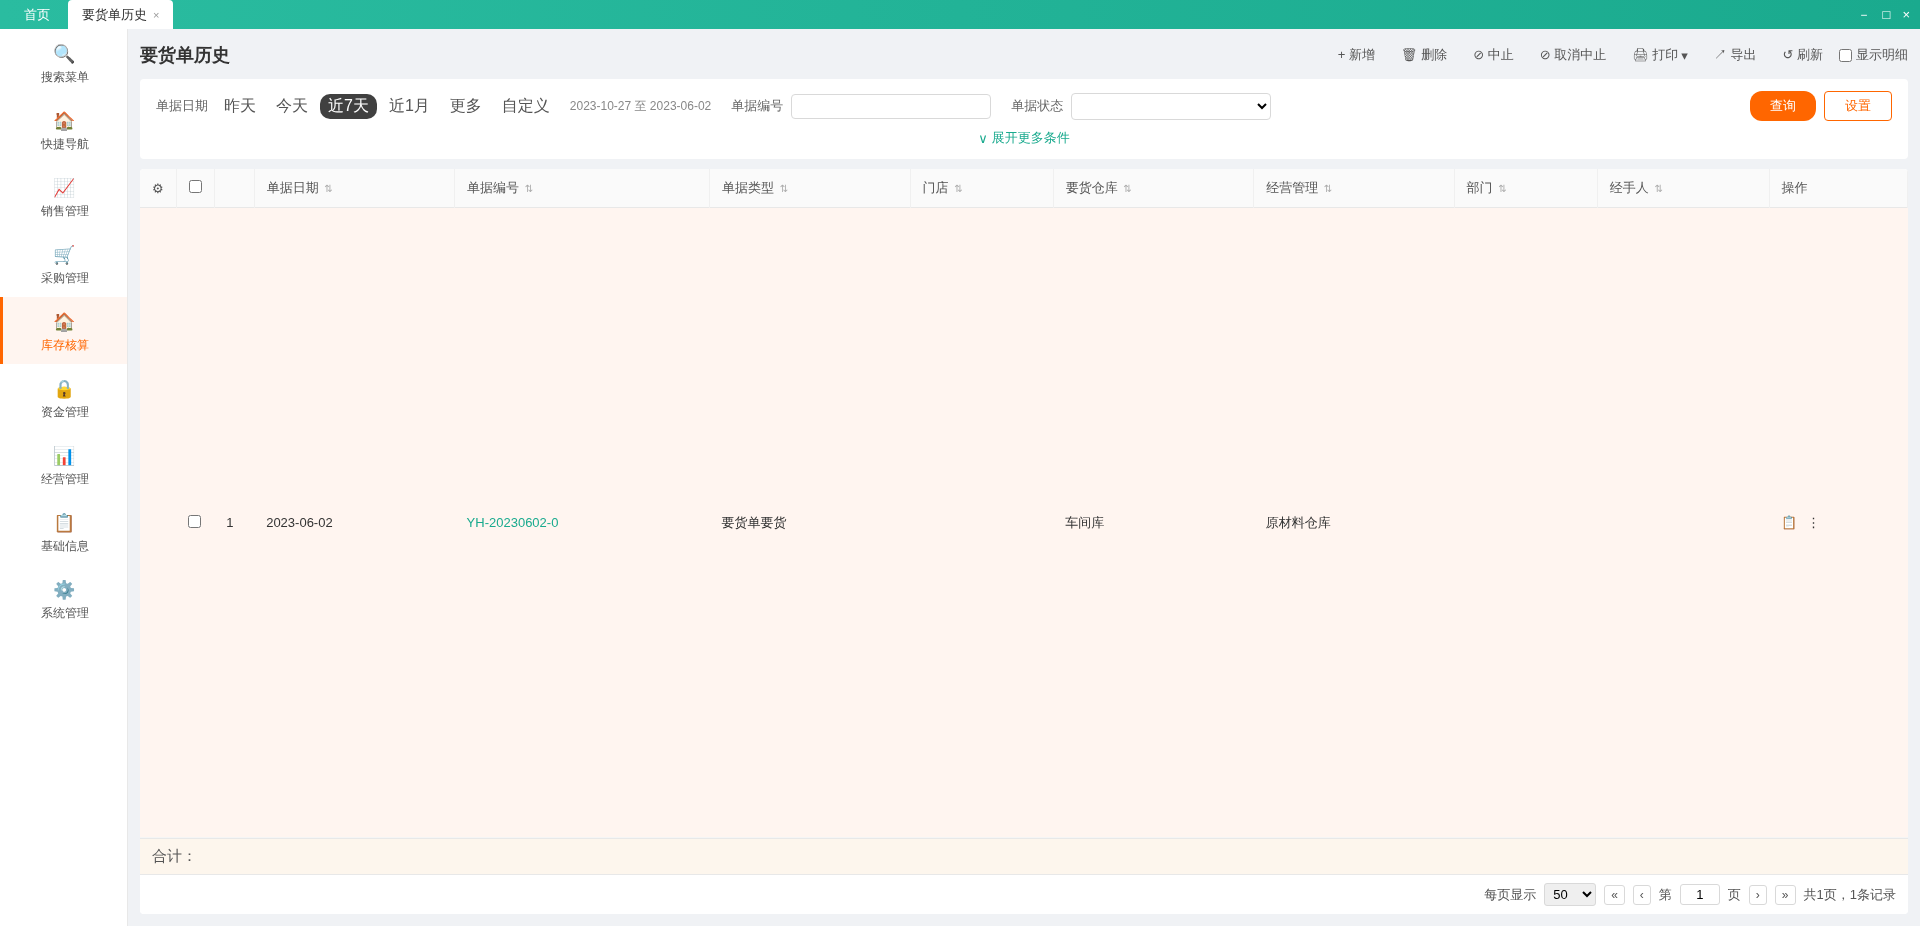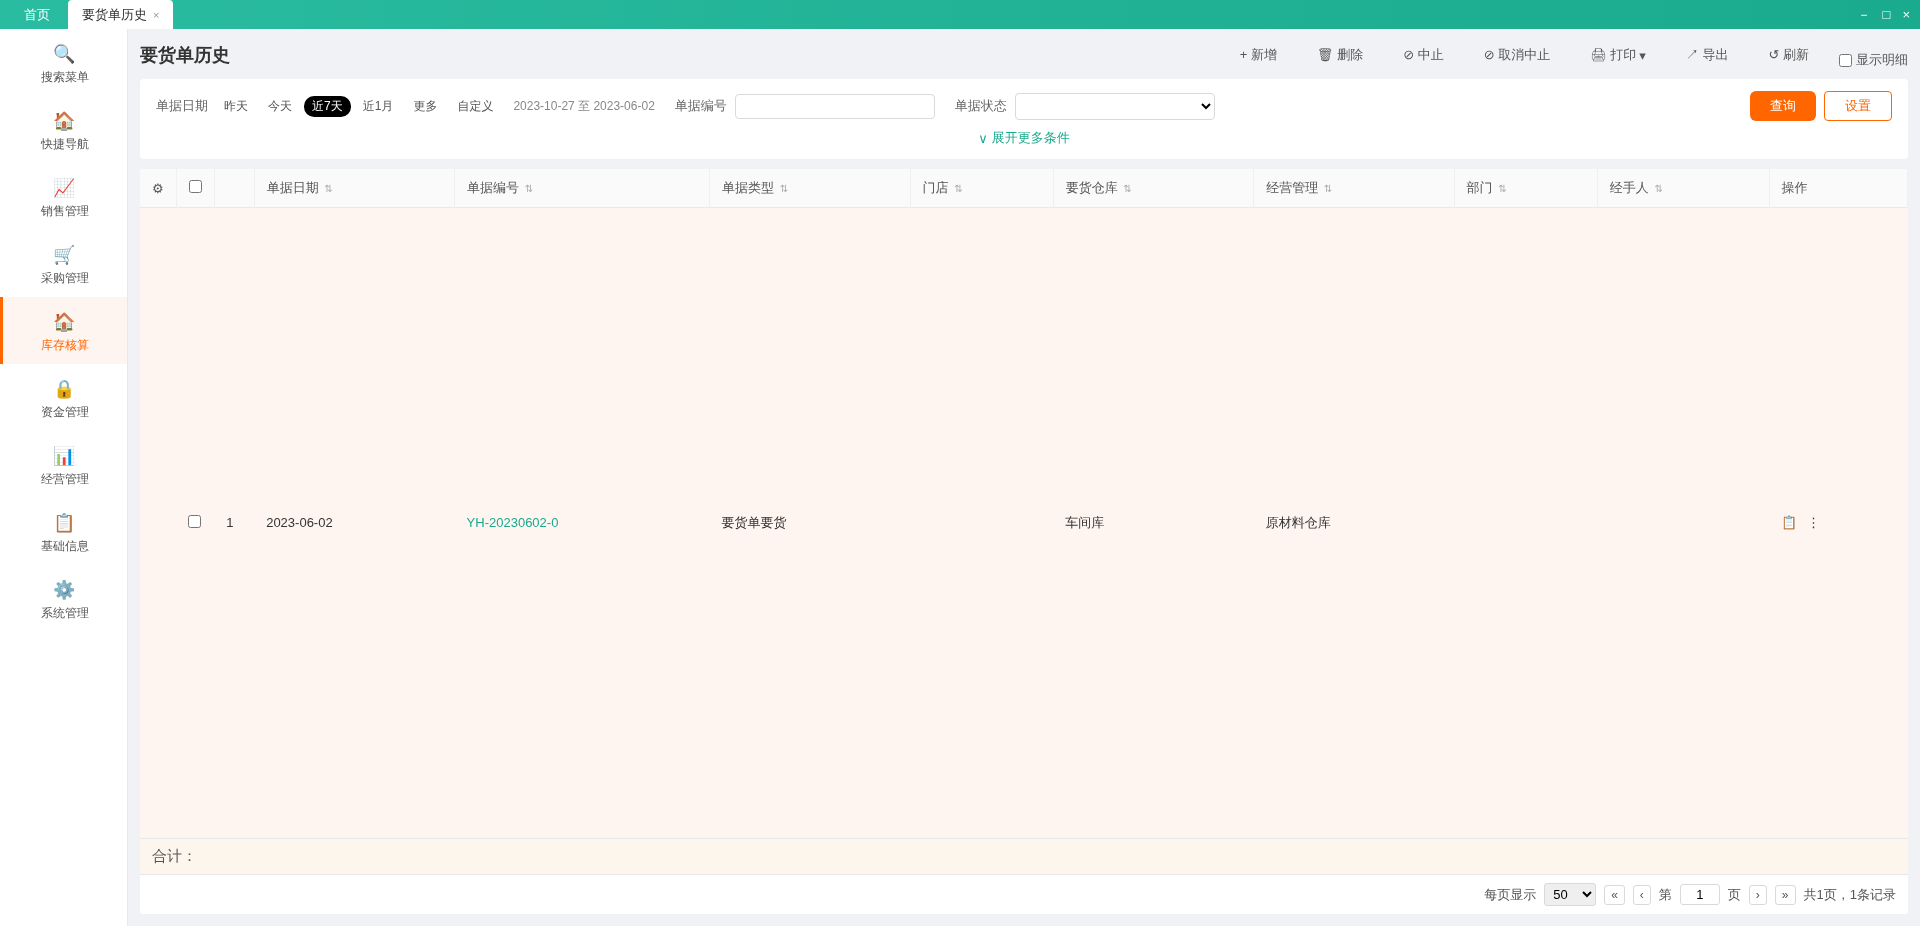--- a/index.html
+++ b/index.html
@@ -101,22 +101,22 @@
       justify-content: space-between;
       margin-bottom: 10px;
     }
     .page-title {
       font-size: 18px;
       font-weight: 600;
       color: #333;
     }
     .toolbar {
       display: flex;
-      align-items: flex-end;
-      gap: 20px;
+      align-items: center;
+      gap: 6px;
     }
     .toolbar-btn {
       display: flex;
       align-items: center;
       gap: 3px;
       padding: 5px 10px;
       border: none;
       background: transparent;
       cursor: pointer;
       color: #555;
@@ -145,25 +145,25 @@
     .filter-label { color: #666; font-size: 13px; white-space: nowrap; }
     .filter-date-options {
       display: flex;
       align-items: center;
       gap: 4px;
     }
     .date-opt {
       padding: 2px 8px;
       border-radius: 10px;
       cursor: pointer;
-      font-size: 12px;
+      font-size: 16px;
       color: #555;
     }
     .date-opt.active {
-      background: #000000;
+      background: #404040;
       color: #fff;
     }
     .date-range {
       font-size: 12px;
       color: #888;
       margin-left: 4px;
     }
     .filter-input {
       border: 1px solid #d9d9d9;
       border-radius: 4px;
@@ -200,21 +200,21 @@
     .action-col {
       display: flex;
       align-items: center;
       gap: 8px;
       margin-left: auto;
     }
     .query-btn {
       background: #f60;
       color: #fff;
       border: none;
-      border-radius: 6px;
+      border-radius: 12px;
       padding: 6px 20px;
       cursor: pointer;
       font-size: 13px;
     }
     .settings-btn {
       background: #fff;
       color: #f60;
       border: 1px solid #f60;
       border-radius: 4px;
       padding: 5px 20px;

